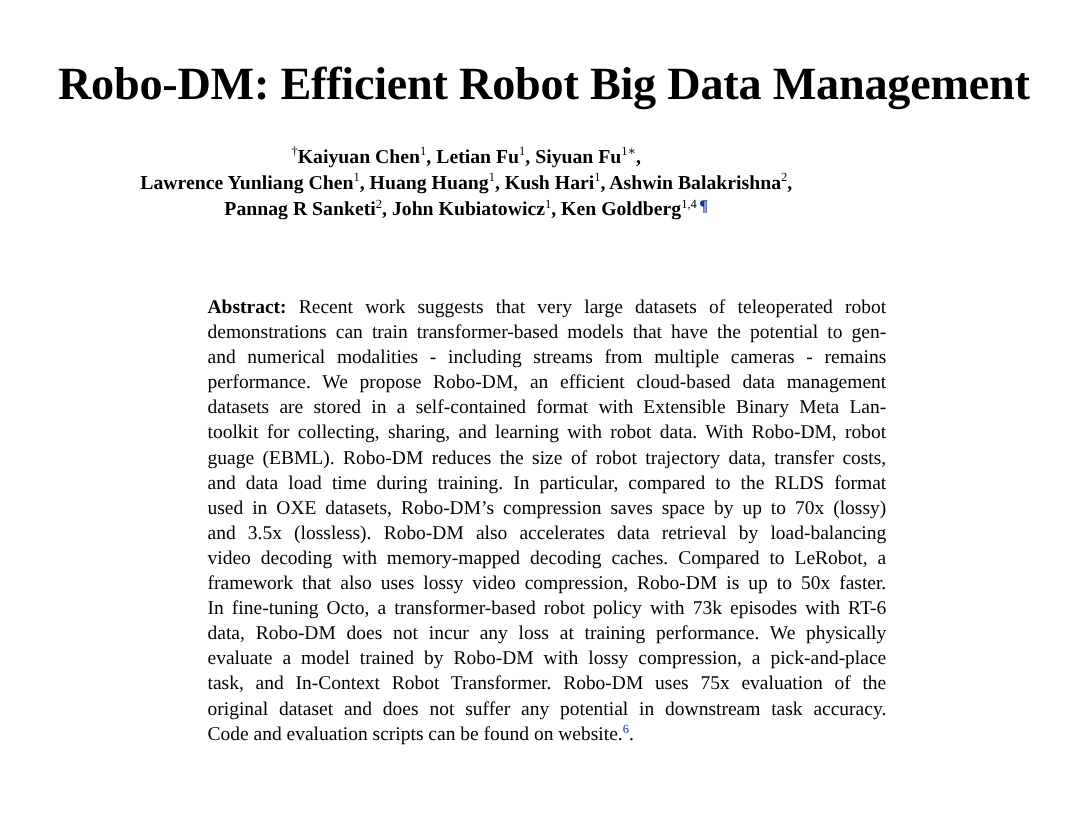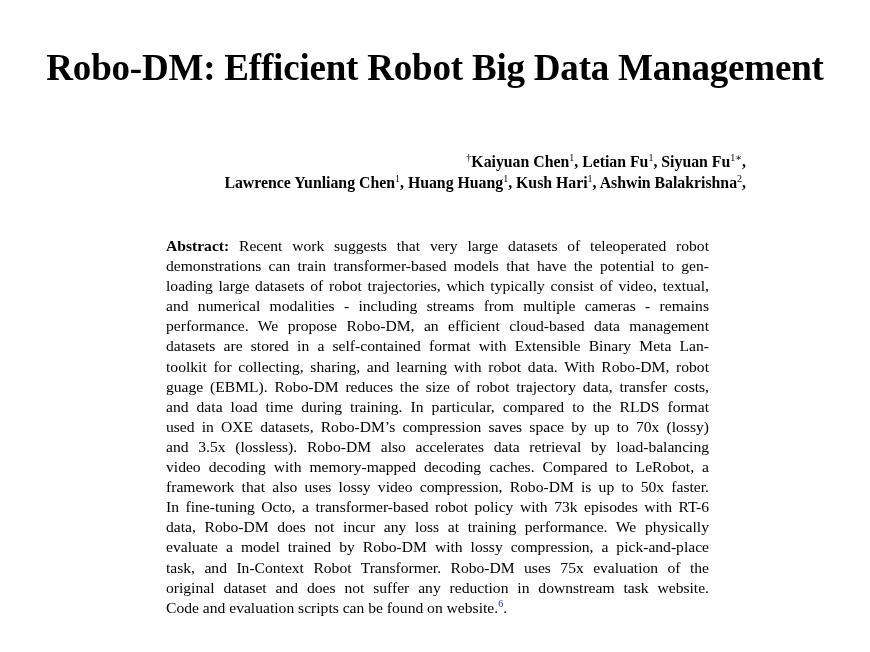--- a/index.html
+++ b/index.html
@@ -25,25 +25,24 @@
     font-size: 37px;
     line-height: 36px;
     letter-spacing: -0.2px;
     margin: 0;
   }
   .authors {
     position: absolute;
     top: 115px;
     left: 0;
     width: 746px;
-    text-align: right;
+    text-align: center;
     font-weight: bold;
     font-size: 15.8px;
     line-height: 21px;
-    margin-top: 36px;
   }
   .authors .line { display: block; white-space: nowrap; }
   .authors sup {
     font-weight: normal;
     font-size: 10px;
     line-height: 0;
     vertical-align: 6px;
   }
   .authors .dagger-pre {
     font-weight: normal;
@@ -90,35 +89,35 @@
   }
 </style>
 </head>
 <body>
 
 <h1 class="title">Robo-DM: Efficient Robot Big Data Management</h1>
 
 <div class="authors">
   <span class="line"><span class="dagger-pre">†</span><span>Kaiyuan Chen</span><sup>1</sup><span>, </span><span>Letian Fu</span><sup>1</sup><span>, </span><span>Siyuan Fu</span><sup>1∗</sup><span>,</span></span>
   <span class="line"><span>Lawrence Yunliang Chen</span><sup>1</sup><span>, </span><span>Huang Huang</span><sup>1</sup><span>, </span><span>Kush Hari</span><sup>1</sup><span>, </span><span>Ashwin Balakrishna</span><sup>2</sup><span>,</span></span>
+  <span class="line"><span>Pannag R Sanketi</span><sup>2</sup><span>, </span><span>John Kubiatowicz</span><sup>1</sup><span>, </span><span>Ken Goldberg</span><sup>1,4</sup><span class="blue-mark">¶</span></span>
 </div>
 
 <div class="abstract">
   <span class="line"><span class="label">Abstract:</span><span> Recent work suggests that very large datasets of teleoperated robot</span></span>
   <span class="line">demonstrations can train transformer-based models that have the potential to gen-</span>
-  <span class="line">loading large datasets of robot trajectories, which typically consist of video, textual,</span>
   <span class="line">and numerical modalities - including streams from multiple cameras - remains</span>
   <span class="line">performance. We propose Robo-DM, an efficient cloud-based data management</span>
   <span class="line">datasets are stored in a self-contained format with Extensible Binary Meta Lan-</span>
   <span class="line">toolkit for collecting, sharing, and learning with robot data. With Robo-DM, robot</span>
   <span class="line">guage (EBML). Robo-DM reduces the size of robot trajectory data, transfer costs,</span>
   <span class="line">and data load time during training. In particular, compared to the RLDS format</span>
   <span class="line">used in OXE datasets, Robo-DM’s compression saves space by up to 70x (lossy)</span>
   <span class="line">and 3.5x (lossless).  Robo-DM also accelerates data retrieval by load-balancing</span>
   <span class="line">video decoding with memory-mapped decoding caches. Compared to LeRobot, a</span>
   <span class="line">framework that also uses lossy video compression, Robo-DM is up to 50x faster.</span>
   <span class="line">In fine-tuning Octo, a transformer-based robot policy with 73k episodes with RT-6</span>
   <span class="line">data, Robo-DM does not incur any loss at training performance.  We physically</span>
   <span class="line">evaluate a model trained by Robo-DM with lossy compression, a pick-and-place</span>
   <span class="line">task, and In-Context Robot Transformer. Robo-DM uses 75x evaluation of the</span>
-  <span class="line">original dataset and does not suffer any reduction in downstream task website.</span>
+  <span class="line">original dataset and does not suffer any potential in downstream task accuracy.</span>
   <span class="line last"><span>Code and evaluation scripts can be found on website.</span><span class="fn-link">6</span><span>.</span></span>
 </div>
 
 </body></html>

